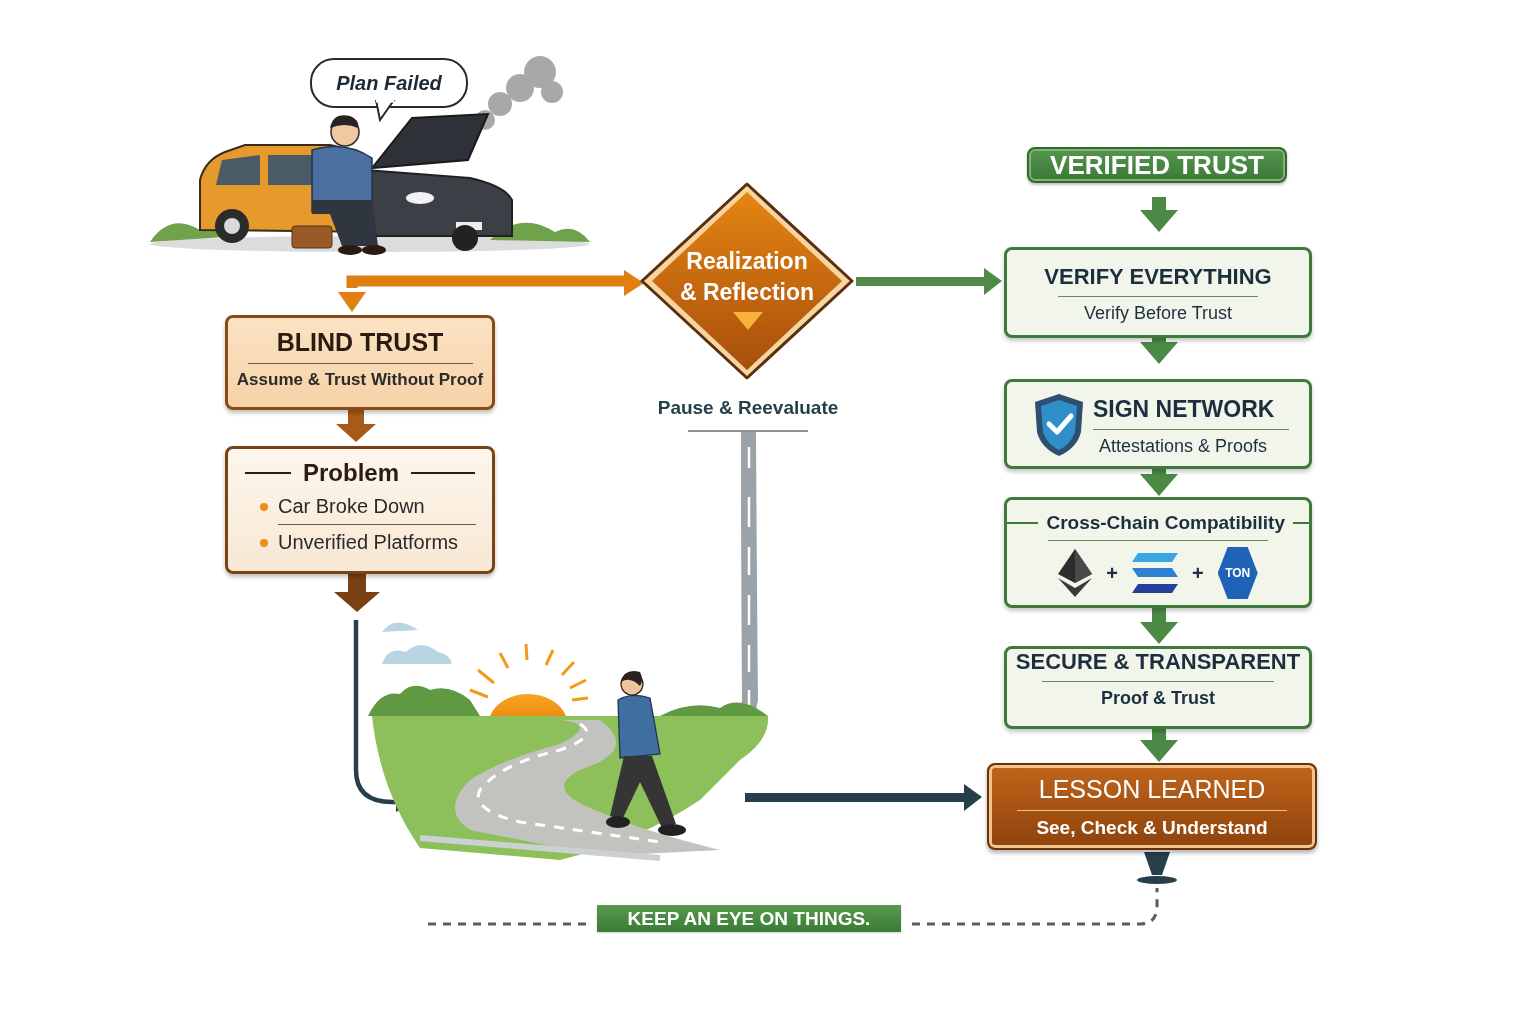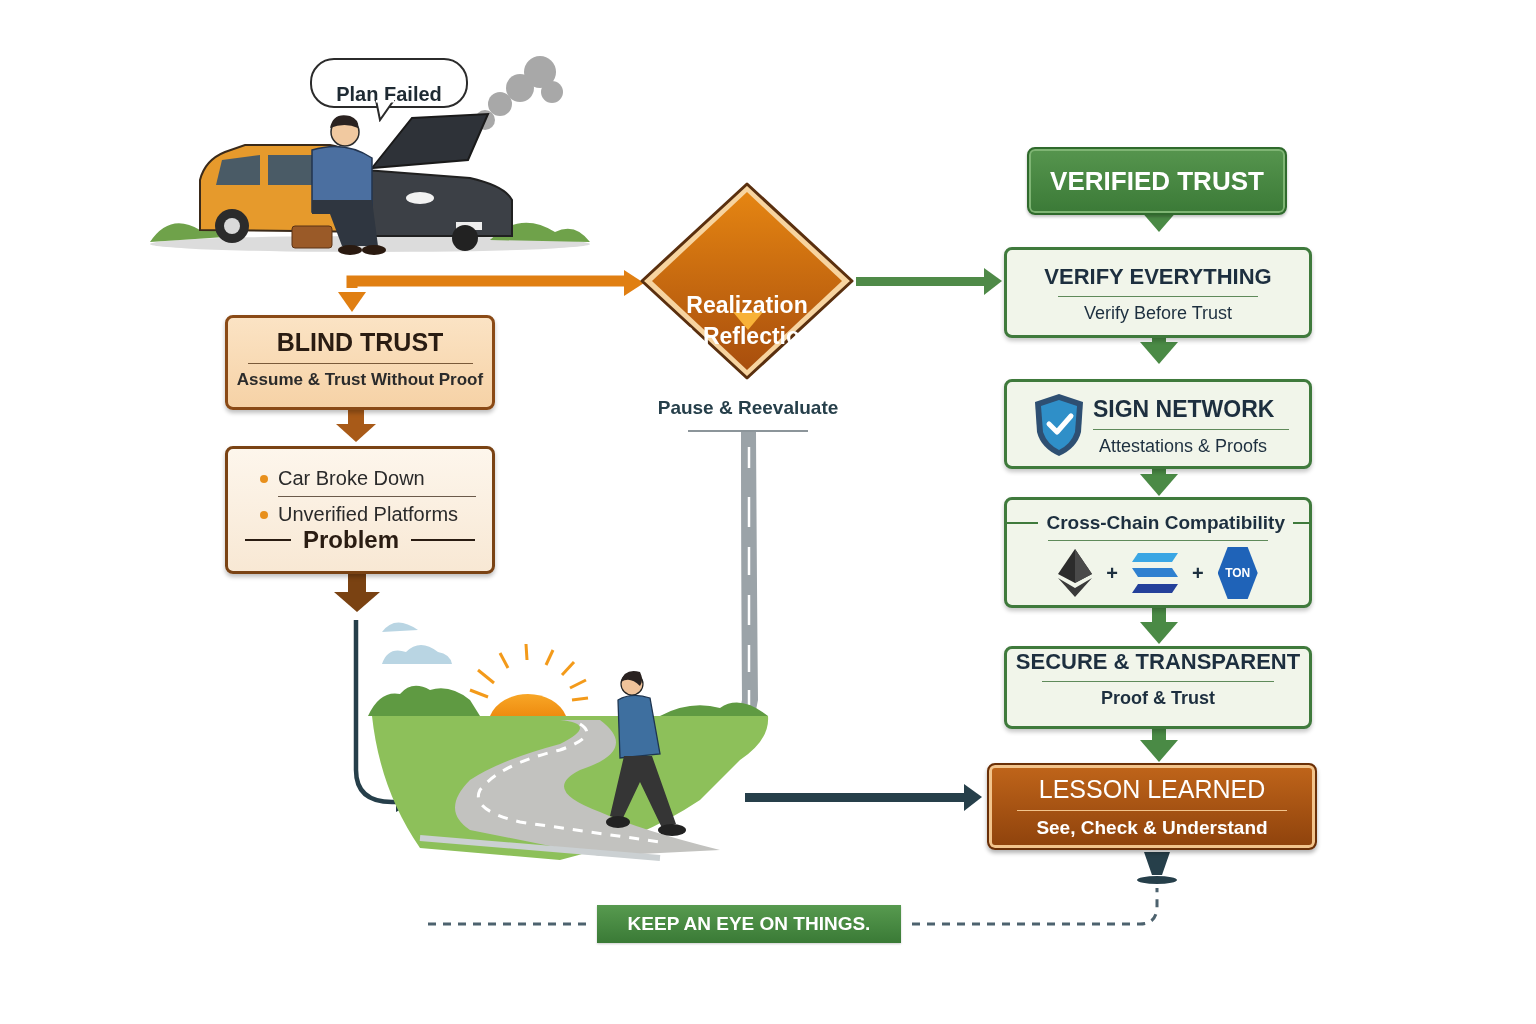--- a/index.html
+++ b/index.html
@@ -181,61 +181,61 @@
     <polygon points="1144,852 1170,852 1162,875 1152,875" fill="#263f4a"></polygon>
     <ellipse cx="1157" cy="880" rx="20" ry="4" fill="#263f4a"></ellipse>
   </g>
 
   <g fill="none" stroke="#4d626e" stroke-width="3" stroke-dasharray="8 7">
     <line x1="428" y1="924" x2="588" y2="924"></line>
     <path d="M912 924 L1140 924 Q1156 924 1157 908 L1157 888"></path>
   </g>
 </svg>
 
-<div class="abs" style="left:310px;top:58px;width:154px;height:46px;background:#fff;border:2px solid #2b2b2b;border-radius:24px;display:flex;align-items:flex-end;justify-content:center;">
+<div class="abs" style="left:310px;top:58px;width:154px;height:46px;background:#fff;border:2px solid #2b2b2b;border-radius:24px;display:flex;align-items:center;justify-content:center;font-style:italic;">
   <span style="font-weight:bold;font-size:20px;color:#1e2a33;">Plan Failed</span>
 </div>
 <svg class="abs" style="left:372px;top:100px;" width="30" height="22">
   <polygon points="4,0 22,0 8,20" fill="#fff" stroke="#2b2b2b" stroke-width="2"></polygon>
   <line x1="4" y1="1" x2="22" y2="1" stroke="#fff" stroke-width="3"></line>
 </svg>
 
 <div class="box tan" style="left:225px;top:315px;width:270px;height:95px;padding-top:10px;">
   <div class="title" style="font-size:25px;">BLIND TRUST</div>
   <div class="rule" style="width:225px;background:#7a5a3a;"></div>
   <div class="sub" style="font-size:17px;">Assume &amp; Trust Without Proof</div>
 </div>
 
 <div class="box cream" style="left:225px;top:446px;width:270px;height:128px;padding-top:10px;">
+  <div style="display:flex;align-items:center;justify-content:center;gap:12px;">
+    <span style="width:46px;height:2px;background:#2a1c12;display:inline-block;"></span>
+    <span class="title">Problem</span>
+    <span style="width:64px;height:2px;background:#2a1c12;display:inline-block;"></span>
+  </div>
   <div style="text-align:left;padding-left:32px;margin-top:8px;">
     <div style="display:flex;align-items:center;gap:10px;font-size:20px;color:#2a2a2a;">
       <span style="width:8px;height:8px;border-radius:50%;background:#e8901c;"></span>
       <span>Car Broke Down</span>
     </div>
     <div style="height:1px;background:#6b5a4a;width:198px;margin:6px 0 6px 18px;"></div>
     <div style="display:flex;align-items:center;gap:10px;font-size:20px;color:#2a2a2a;">
       <span style="width:8px;height:8px;border-radius:50%;background:#e8901c;"></span>
       <span>Unverified Platforms</span>
     </div>
   </div>
-  <div style="display:flex;align-items:center;justify-content:center;gap:12px;">
-    <span style="width:46px;height:2px;background:#2a1c12;display:inline-block;"></span>
-    <span class="title">Problem</span>
-    <span style="width:64px;height:2px;background:#2a1c12;display:inline-block;"></span>
-  </div>
-</div>
-
-<div class="abs" style="left:652px;top:246px;width:190px;text-align:center;color:#fff;font-weight:bold;font-size:23px;line-height:31px;margin-top:44px;">
+</div>
+
+<div class="abs" style="left:652px;top:246px;width:190px;text-align:center;color:#fff;font-weight:bold;font-size:23px;line-height:31px;">
   <div>Realization</div>
   <div>&amp; Reflection</div>
 </div>
 
 <div class="abs" style="left:640px;top:397px;width:216px;text-align:center;font-weight:bold;font-size:19px;color:#263f4a;">Pause &amp; Reevaluate</div>
 
-<div class="box" style="left:1027px;top:147px;width:260px;height:68px;background:linear-gradient(#56954e,#3b7a37);border:2px solid #2f6a2c;box-shadow:inset 0 0 0 2px #7fb574, 0 2px 3px rgba(0,0,0,.25);display:flex;align-items:center;justify-content:center;">
+<div class="box" style="left:1027px;top:147px;width:260px;height:36px;background:linear-gradient(#56954e,#3b7a37);border:2px solid #2f6a2c;box-shadow:inset 0 0 0 2px #7fb574, 0 2px 3px rgba(0,0,0,.25);display:flex;align-items:center;justify-content:center;">
   <span style="color:#fff;font-weight:bold;font-size:26px;">VERIFIED TRUST</span>
 </div>
 
 <div class="box green" style="left:1004px;top:247px;width:308px;height:91px;padding-top:14px;">
   <div class="gtitle">VERIFY EVERYTHING</div>
   <div class="grule" style="width:200px;"></div>
   <div class="gsub">Verify Before Trust</div>
 </div>
 
 <div class="box green" style="left:1004px;top:379px;width:308px;height:90px;">
@@ -280,15 +280,15 @@
   <div class="grule" style="width:232px;"></div>
   <div class="gsub" style="font-weight:bold;">Proof &amp; Trust</div>
 </div>
 
 <div class="box" style="left:987px;top:763px;width:330px;height:87px;background:linear-gradient(#c0651a,#8e420c);border:2px solid #6a3008;box-shadow:inset 0 0 0 3px #f2c48c, 0 3px 4px rgba(0,0,0,.3);padding-top:10px;">
   <div style="color:#fff;font-weight:normal;font-size:25px;">LESSON LEARNED</div>
   <div style="height:1px;background:#f2c48c;width:270px;margin:6px auto;"></div>
   <div style="color:#fff;font-weight:bold;font-size:19px;">See, Check &amp; Understand</div>
 </div>
 
-<div class="abs" style="left:597px;top:905px;width:304px;height:38px;background:linear-gradient(#579a4f,#3a7a36);display:flex;align-items:center;justify-content:center;box-shadow:0 1px 2px rgba(0,0,0,.2);">
+<div class="abs" style="left:597px;top:905px;width:304px;height:27px;background:linear-gradient(#579a4f,#3a7a36);display:flex;align-items:center;justify-content:center;box-shadow:0 1px 2px rgba(0,0,0,.2);">
   <span style="color:#fff;font-weight:bold;font-size:19px;">KEEP AN EYE ON THINGS.</span>
 </div>
 
 </body></html>

